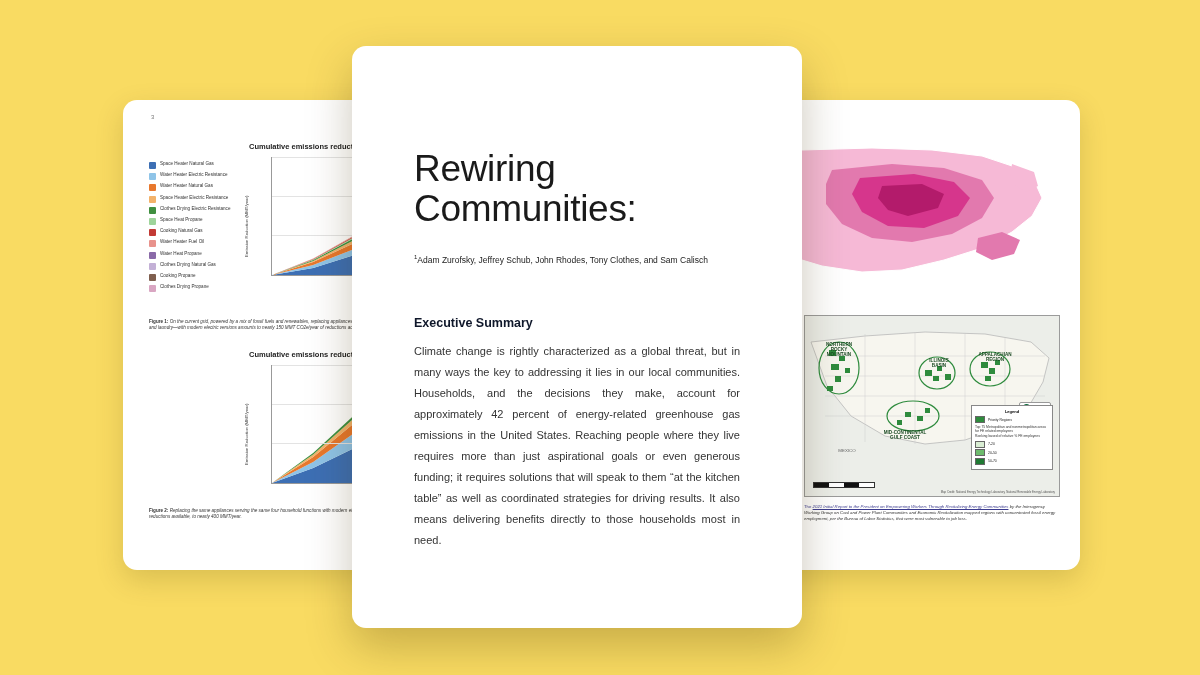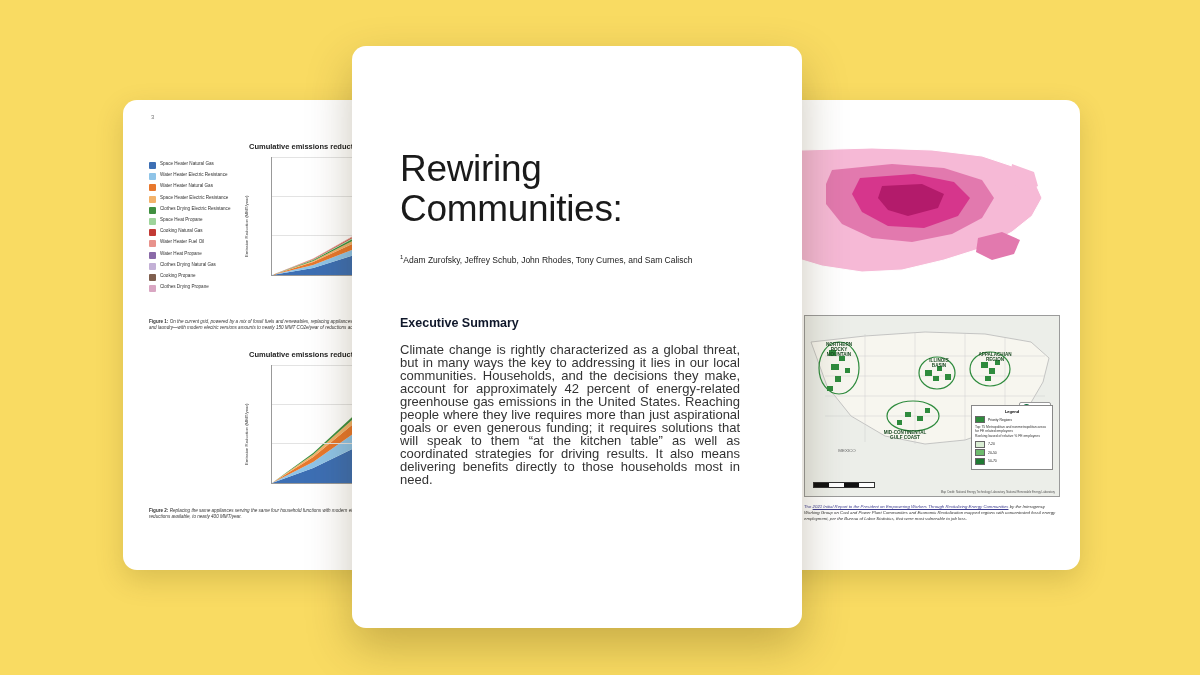--- a/index.html
+++ b/index.html
@@ -55,27 +55,27 @@
   .legend-box .lsw{width:8px;height:5px;margin-right:3px;border:.4px solid #666;}
   .legend-box .ltx{font-size:3.4px;color:#222;}
   .mini-cap{font-size:3.4px;color:#333;line-height:4.4px;}
   .scalebar{position:absolute;left:8px;bottom:8px;width:60px;height:4px;background:linear-gradient(to right,#111 0 25%,#fff 25% 50%,#111 50% 75%,#fff 75% 100%);border:.4px solid #333;}
   .badge{position:absolute;right:8px;top:86px;display:flex;align-items:center;gap:2px;background:#fff;border:.5px solid #999;padding:1px 3px;border-radius:2px;}
   .badge .dot{width:7px;height:7px;border-radius:50%;background:#0b6b3a;}
   .badge .t{font-size:3.6px;font-weight:bold;color:#0b6b3a;}
 
   
   #cover-page{left:352px;top:46px;width:450px;height:582px;box-shadow:0 18px 46px rgba(70,50,0,.28);}
-  .cover-inner{padding:78px 62px 0 48px;}
+  .cover-inner{padding:78px 62px 0 62px;}
   .cover-title{font-size:37px;line-height:40px;font-weight:normal;color:#1a1a1a;letter-spacing:-.3px;}
   .cover-sub{margin-top:14px;font-size:16.5px;line-height:23px;color:#1a1a1a;font-weight:bold;}
   .authors{margin-top:20px;font-size:8.5px;color:#222;}
   .authors sup{font-size:6px;}
   .exec-h{margin-top:52px;font-size:12.5px;font-weight:bold;color:#0f172a;}
-  .exec-p{font-size:13px;line-height:13px;color:#333;text-align:justify;}
+  .exec-p{font-size:11px;line-height:21px;color:#333;text-align:justify;}
 </style>
 </head>
 <body style="background: rgb(249, 219, 98);">
 
 <div class="stage">
 
   <div class="page" id="left-page">
     <div class="pgnum">3</div>
 
     <div class="chartblock first">
@@ -304,20 +304,20 @@
 
     <div class="map-note">
       <span>The </span><span class="u" style="font-style:italic">2021 Initial Report to the President on Empowering Workers Through Revitalizing Energy Communities</span><span style="font-style:italic;color:#333"> by the Interagency Working Group on Coal and Power Plant Communities and Economic Revitalization mapped regions with concentrated fossil energy employment, per the Bureau of Labor Statistics, that were most vulnerable to job loss.</span>
     </div>
   </div>
 
   <div class="page" id="cover-page">
     <div class="cover-inner">
       <h1 class="cover-title">Rewiring Communities:</h1>
       <div class="authors">
-        <sup>1</sup><span>Adam Zurofsky,  Jeffrey Schub,  John Rhodes,  Tony Curnes,  and Sam Calisch</span>
+        <sup>1</sup><span>Adam Zurofsky,  Jeffrey Schub,  John Rhodes,  Tony Clothes,  and Sam Calisch</span>
       </div>
       <div class="exec-h">Executive Summary</div>
       <p class="exec-p">Climate change is rightly characterized as a global threat, but in many ways the key to addressing it lies in our local communities. Households, and the decisions they make, account for approximately 42 percent of energy-related greenhouse gas emissions in the United States. Reaching people where they live requires more than just aspirational goals or even generous funding; it requires solutions that will speak to them “at the kitchen table” as well as coordinated strategies for driving results. It also means delivering benefits directly to those households most in need.</p>
     </div>
   </div>
 
 </div>
 
 </body></html>

